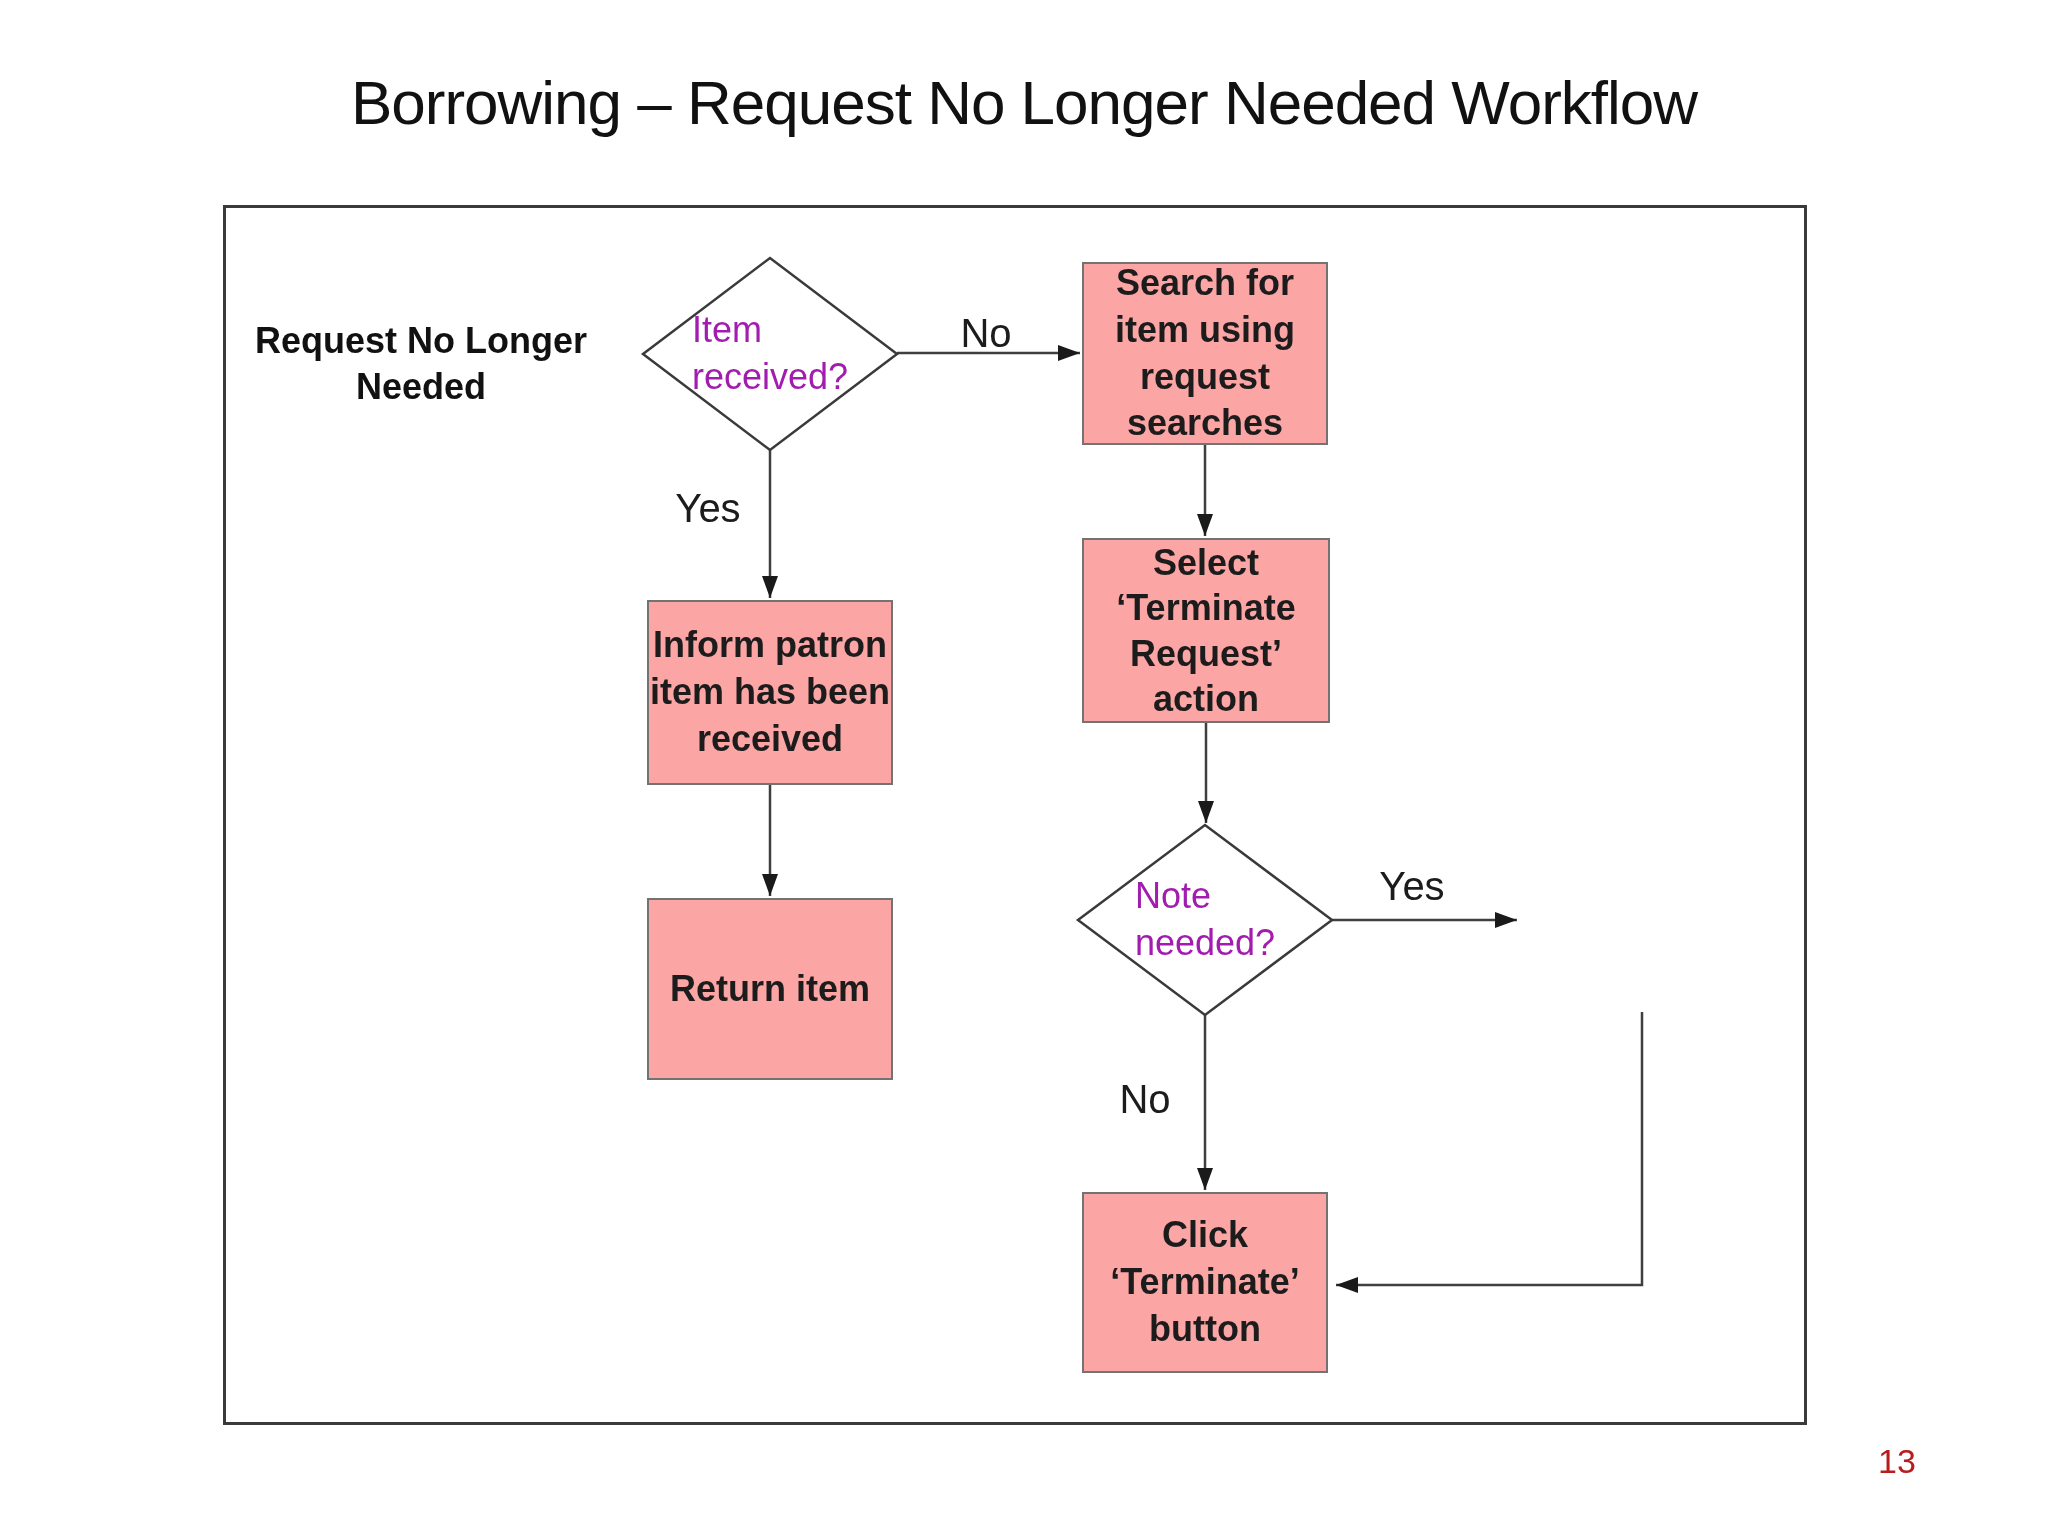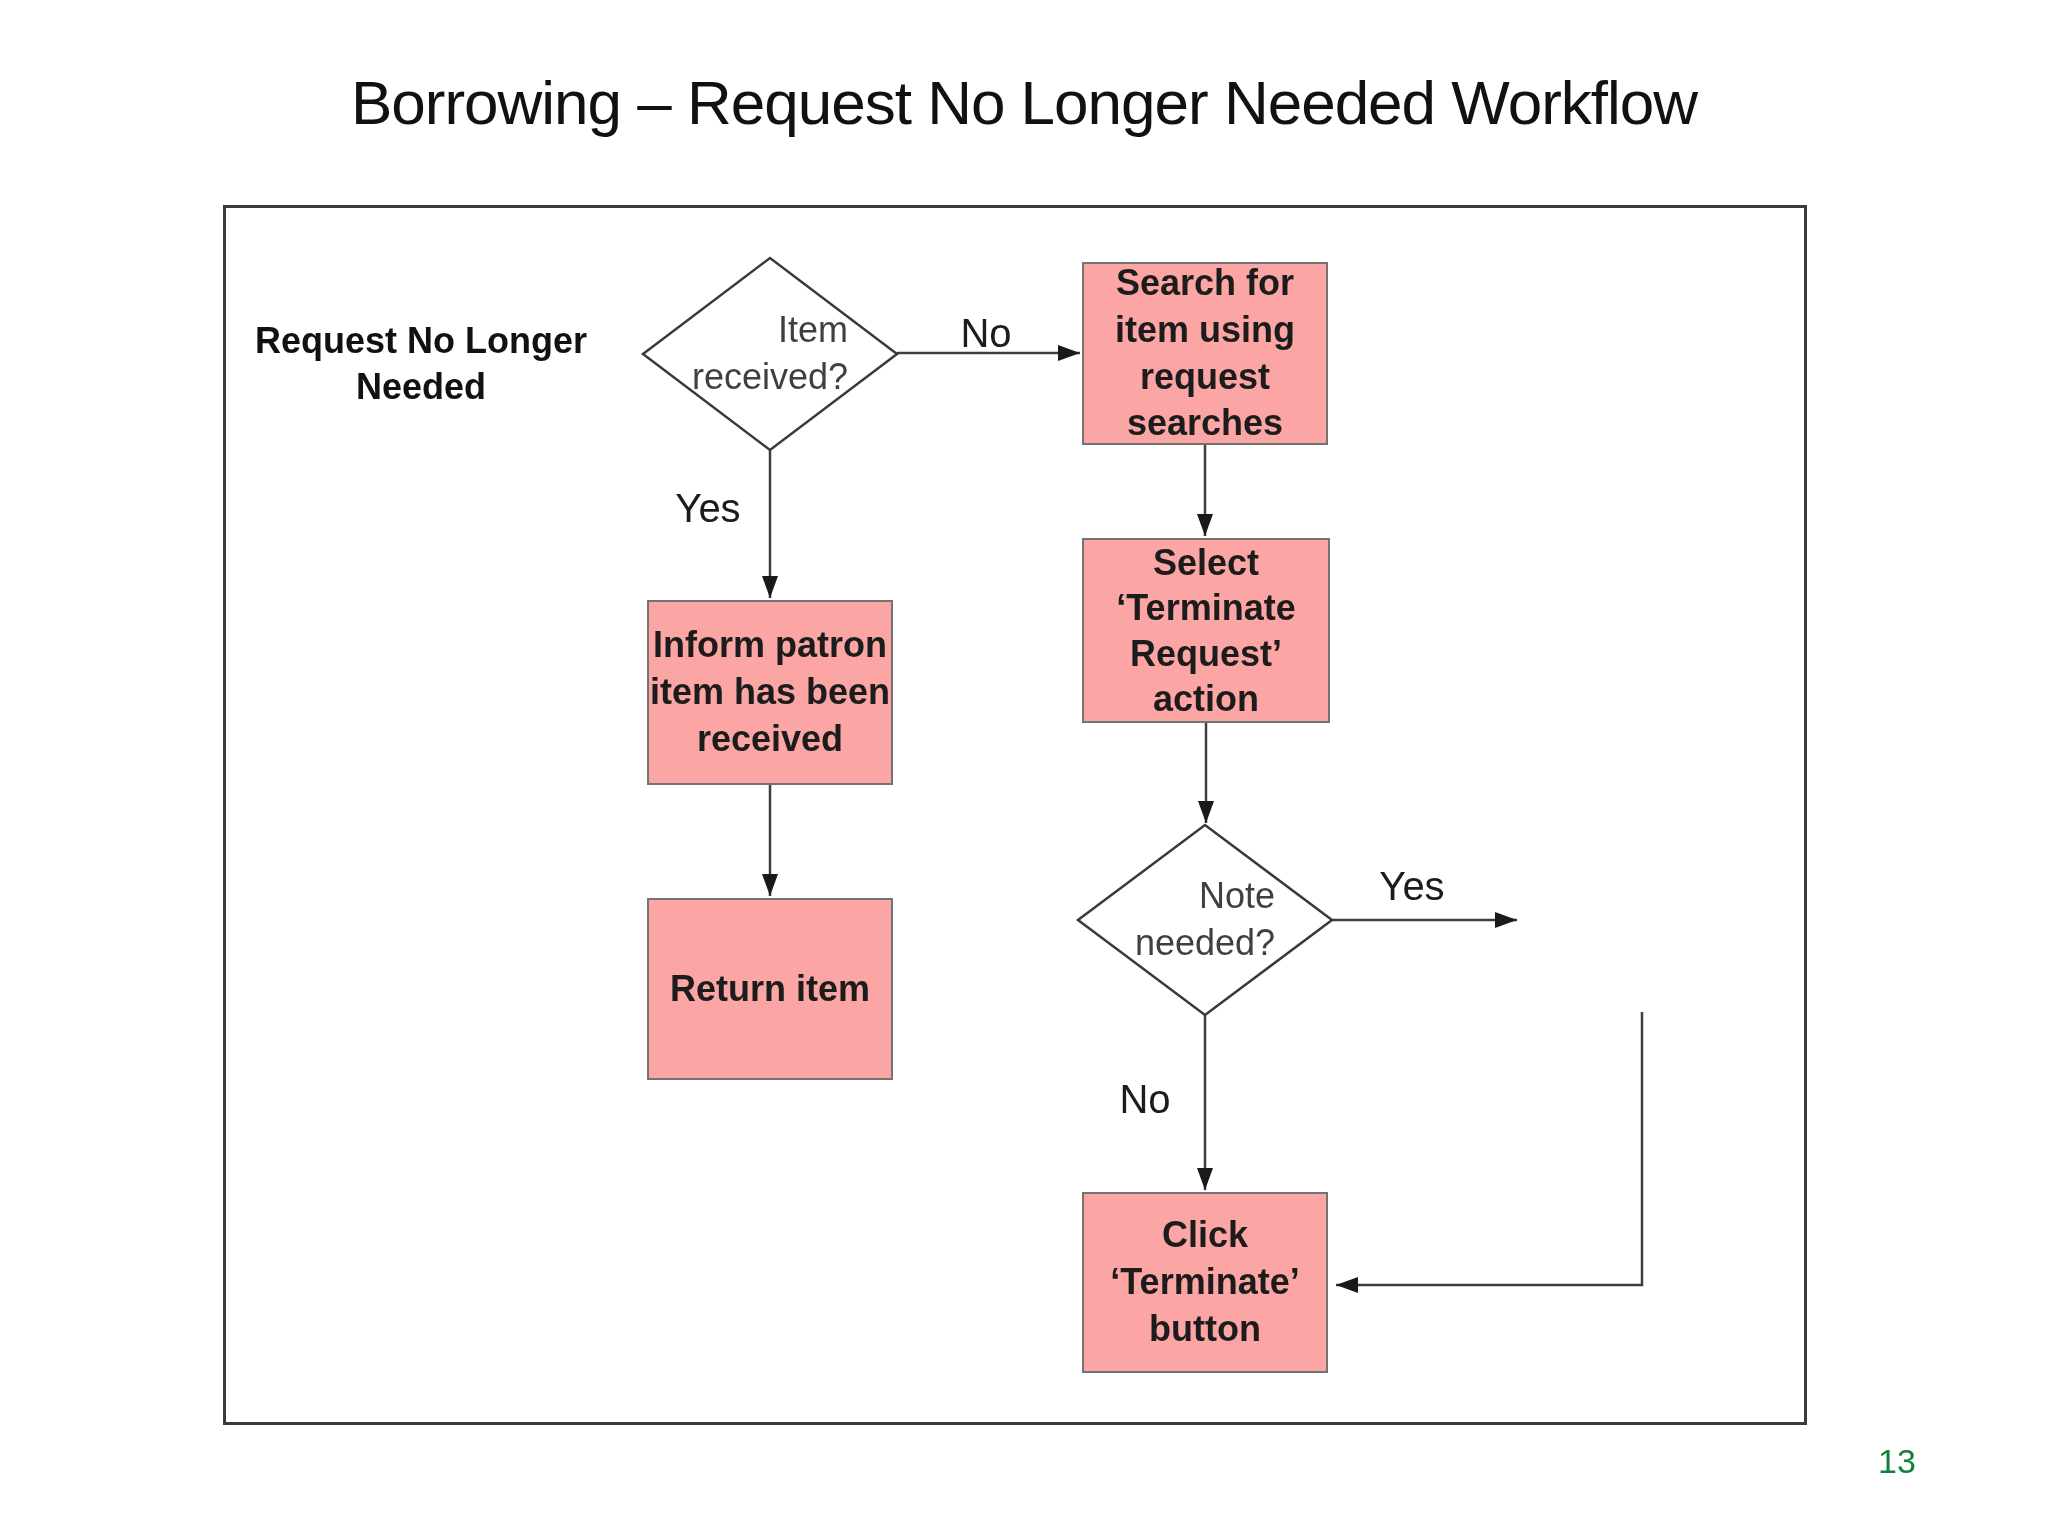--- a/index.html
+++ b/index.html
@@ -52,24 +52,24 @@
     line-height: 1.30;
     color: #1c1c1c;
     white-space: pre-line;
     font-weight: bold;
   }
   .diamond-text {
     position: absolute;
     display: flex;
     align-items: center;
     justify-content: center;
-    text-align: right;
+    text-align: left;
     font-size: 36px;
     line-height: 1.30;
-    color: #404040;
+    color: #a21caf;
     white-space: pre-line;
     transform: translate(-50%, -50%);
   }
   .start-label {
     position: absolute;
     left: 224px;
     top: 318px;
     width: 352px;
     text-align: center;
     font-size: 36px;
@@ -84,21 +84,21 @@
     transform: translate(-50%, -50%);
     font-size: 40px;
     color: #1c1c1c;
     white-space: nowrap;
   }
   .page-number {
     position: absolute;
     left: 1878px;
     top: 1442px;
     font-size: 34px;
-    color: #15803d;
+    color: #b91c1c;
   }
   
   .n-search   { left: 1082px; top: 262px;  width: 246px; height: 183px; }
   .n-select   { left: 1082px; top: 538px;  width: 248px; height: 185px; line-height: 1.26; }
   .n-inform   { left: 647px;  top: 600px;  width: 246px; height: 185px; }
   .n-return   { left: 647px;  top: 898px;  width: 246px; height: 182px; }
   .n-enter    { left: 1519px; top: 828px;  width: 247px; height: 184px; }
   .n-click    { left: 1082px; top: 1192px; width: 246px; height: 181px; }
   .t-item     { left: 770px;  top: 354px; }
   .t-note     { left: 1205px; top: 920px; }

